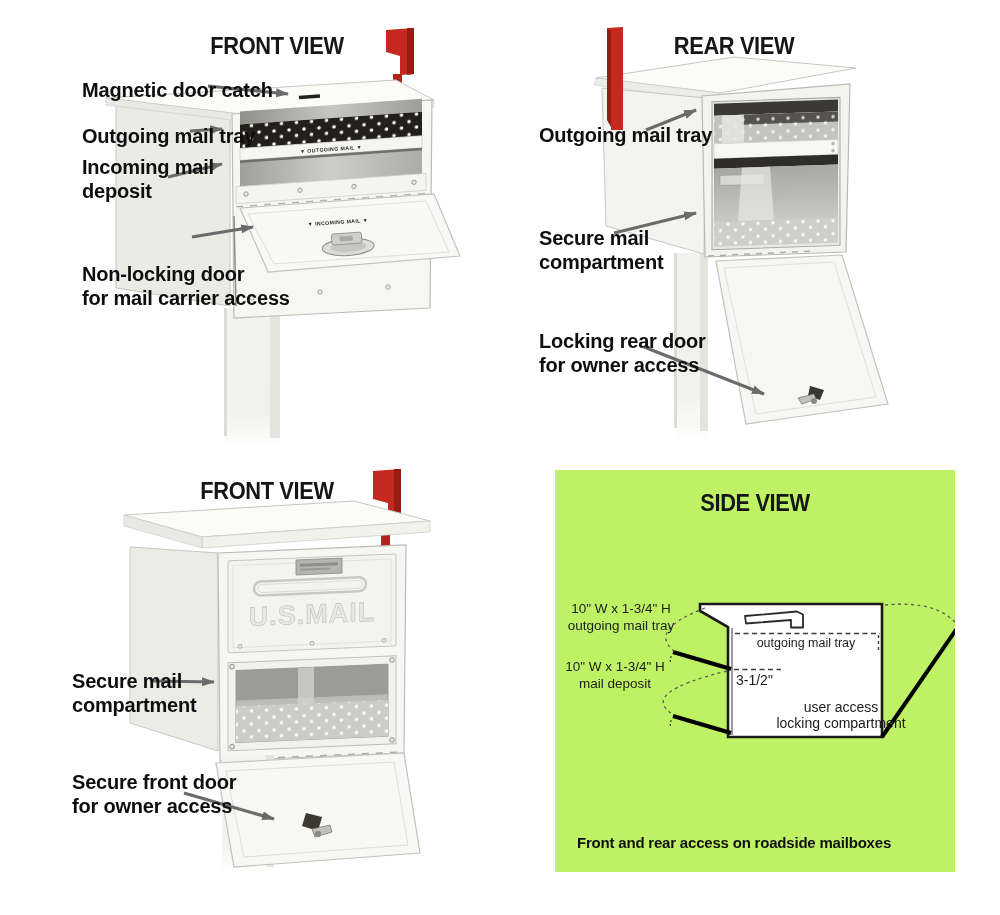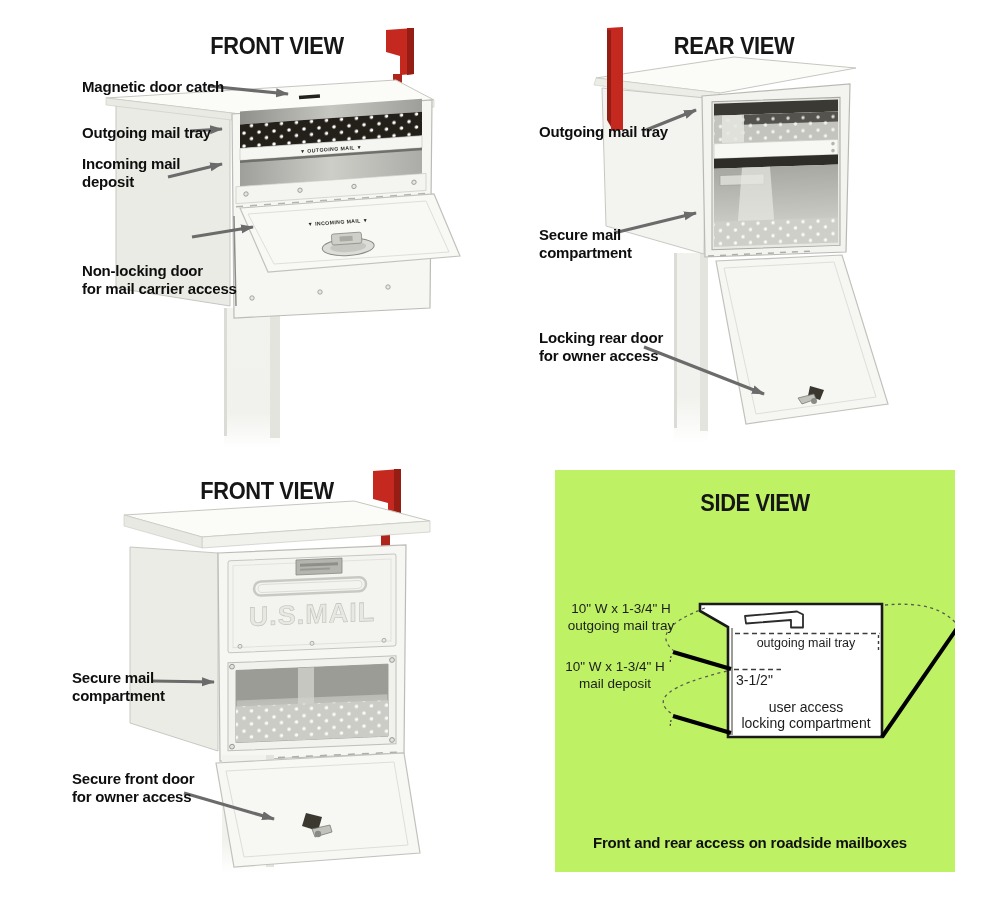--- a/index.html
+++ b/index.html
@@ -2,21 +2,21 @@
 <html><head>
 <meta charset="utf-8">
 <style>
   html,body{margin:0;padding:0;background:#fff;}
   #canvas{position:relative;width:1000px;height:915px;background:#ffffff;overflow:hidden;
           font-family:"Liberation Sans","DejaVu Sans",sans-serif;}
   .panel{position:absolute;}
   .svgabs{position:absolute;left:0;top:0;}
   .title{position:absolute;font-weight:800;font-size:23px;color:#161616;letter-spacing:-0.4px;
          text-align:center;white-space:nowrap;transform:scaleX(.95);transform-origin:center;}
-  .lbl{position:absolute;font-weight:700;font-size:15px;line-height:1.22;color:#0e0e0e;
+  .lbl{position:absolute;font-weight:700;font-size:20px;line-height:1.22;color:#0e0e0e;
        white-space:pre-line;letter-spacing:-0.2px;}
   .dim{position:absolute;font-size:13.5px;color:#1d1d1d;line-height:1.28;white-space:pre-line;text-align:center;}
   .inner-lbl{position:absolute;font-size:12.5px;color:#1c1c1c;text-align:center;}
   .inner-lbl2{position:absolute;font-size:14px;color:#1c1c1c;text-align:center;line-height:1.15;white-space:pre-line;}
   .depth-lbl{position:absolute;font-size:14px;color:#1c1c1c;}
   .caption{position:absolute;font-weight:700;font-size:15px;color:#101010;letter-spacing:-0.2px;}
   #side-panel{background:#bef264;}
 </style>
 </head>
 <body>
@@ -316,18 +316,18 @@
       </g>
     </svg>
 
     <div class="title" style="left:100px;top:20px;width:200px;">SIDE VIEW</div>
     <div class="dim" style="left:2px;top:130px;width:128px;">10" W x 1-3/4" H
 outgoing mail tray</div>
     <div class="dim" style="left:0px;top:188px;width:120px;">10" W x 1-3/4" H
 mail deposit</div>
     <div class="inner-lbl" style="left:177px;top:166px;width:148px;">outgoing mail tray</div>
     <div class="depth-lbl" style="left:181px;top:202px;">3-1/2"</div>
-    <div class="inner-lbl2" style="left:173px;top:229px;width:156px;">user access
+    <div class="inner-lbl2" style="left:173px;top:229px;width:156px;padding-left:35px;">user access
 locking compartment</div>
-    <div class="caption" style="left:22px;top:364px;width:330px;text-align:right;">Front and rear access on roadside mailboxes</div>
+    <div class="caption" style="left:22px;top:364px;width:330px;">Front and rear access on roadside mailboxes</div>
   </div>
 
 </div>
 
 </body></html>

